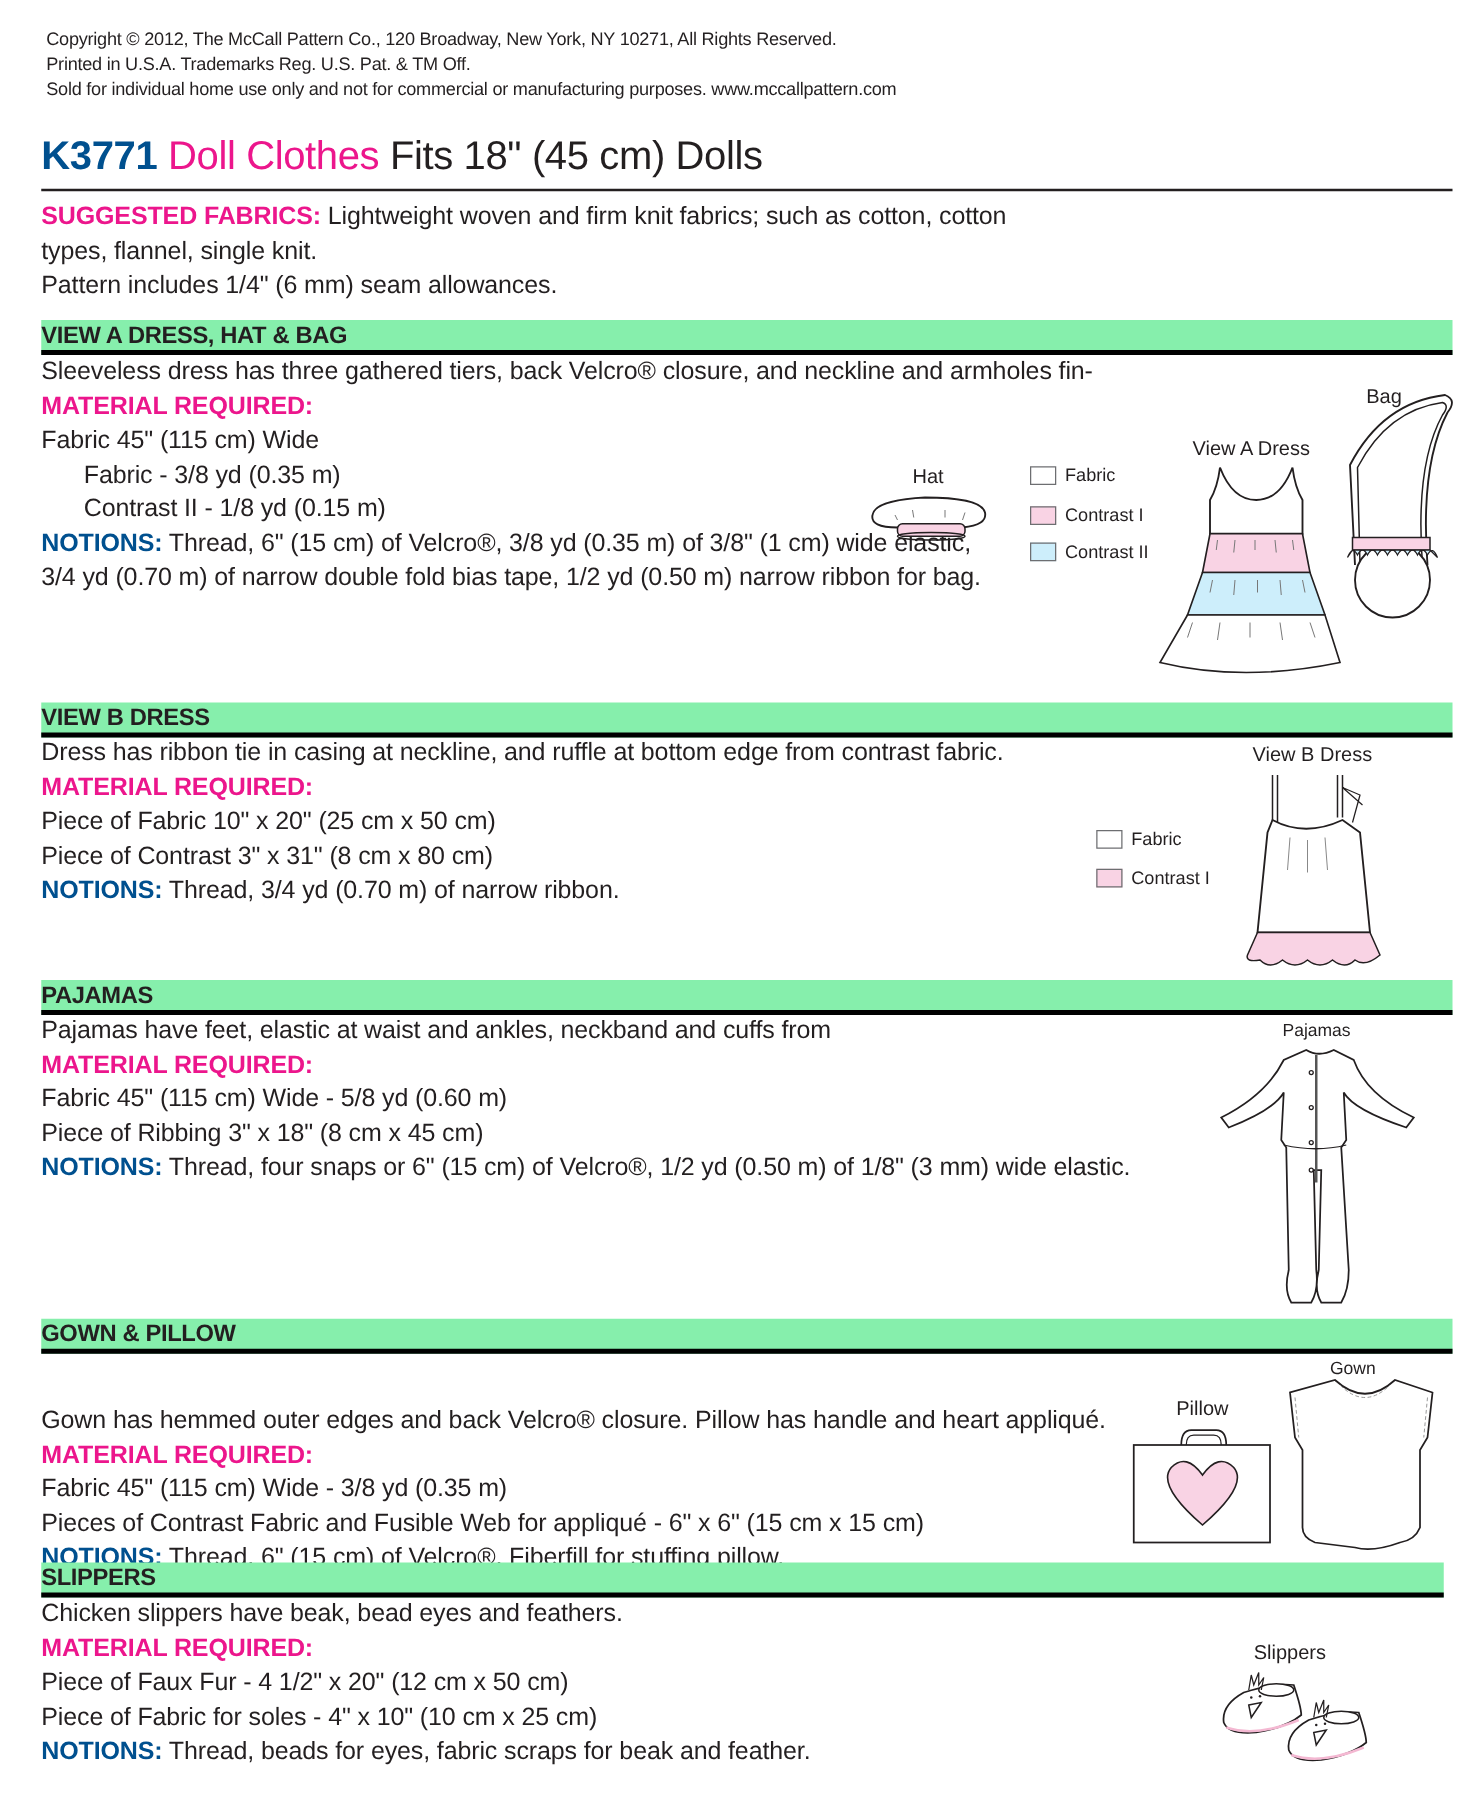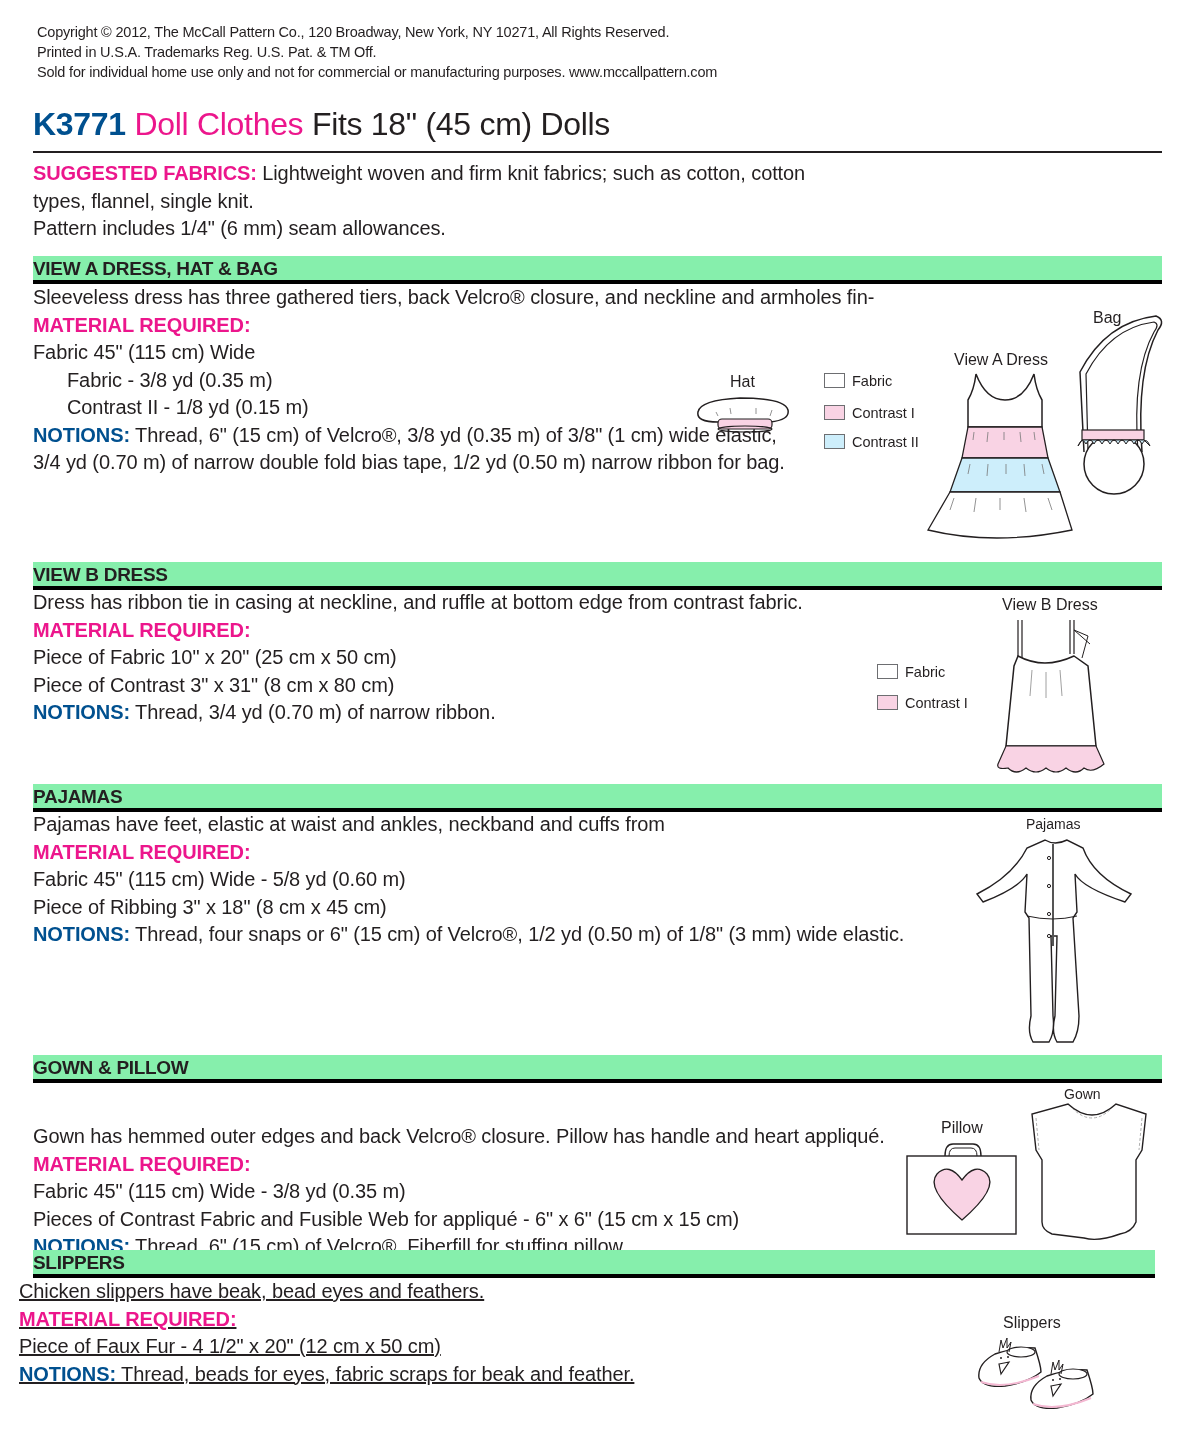--- a/index.html
+++ b/index.html
@@ -179,24 +179,25 @@
 
 <div class="abs lbl" style="left:1064px; top:1086px; font-size:14px;">Gown</div>
 <svg style="left:1032px; top:1100px;" width="120" height="145" viewBox="0 0 120 145">
   <path d="M36 4 Q60 26 84 4 L114 14 L110 50 L104 60 L104 122 Q100 132 88 134 Q66 142 52 138 L20 134 Q10 130 10 122 L10 60 L4 50 L0 14 Z" fill="#fff" stroke="#231f20" stroke-width="1.4"></path>
   <path d="M40 8 Q60 28 80 8 M4 18 L7 50 M110 18 L107 50" stroke="#999" stroke-width="0.8" fill="none" stroke-dasharray="3 2"></path>
 </svg>
 
 <div class="abs bar" style="top:1250px; width:1122px;">
   <span>SLIPPERS</span>
 </div>
-<div class="abs text" style="left:19px; top:1278px;text-decoration:underline;">
+<div class="abs text" style="left:33px; top:1278px;">
   <div>Chicken slippers have beak, bead eyes and feathers.</div>
   <div class="pink">MATERIAL REQUIRED:</div>
   <div>Piece of Faux Fur - 4 1/2" x 20" (12 cm x 50 cm)</div>
+  <div>Piece of Fabric for soles - 4" x 10" (10 cm x 25 cm)</div>
   <div><span class="blue">NOTIONS:</span><span> Thread, beads for eyes, fabric scraps for beak and feather.</span></div>
 </div>
 
 <div class="abs lbl" style="left:1003px; top:1314px;">Slippers</div>
 <svg style="left:975px; top:1338px;" width="130" height="75" viewBox="0 0 130 75">
   <path d="M4 40 Q2 26 20 16 Q44 8 60 10 Q66 28 66 34 Q54 44 30 48 Q8 50 4 40 Z" fill="#fff" stroke="#231f20" stroke-width="1.4"></path>
   <path d="M6 44 Q30 52 64 38" stroke="#f4b8d2" stroke-width="2" fill="none"></path>
   <ellipse cx="46" cy="14" rx="14" ry="5" fill="#fff" stroke="#231f20" stroke-width="1.2"></ellipse>
   <path d="M24 14 L26 2 L28 10 L32 0 L32 10 L36 4 L34 14" fill="none" stroke="#231f20" stroke-width="1"></path>
   <path d="M24 26 L34 24 L26 36 Z" fill="#fff" stroke="#231f20" stroke-width="1.2"></path>

